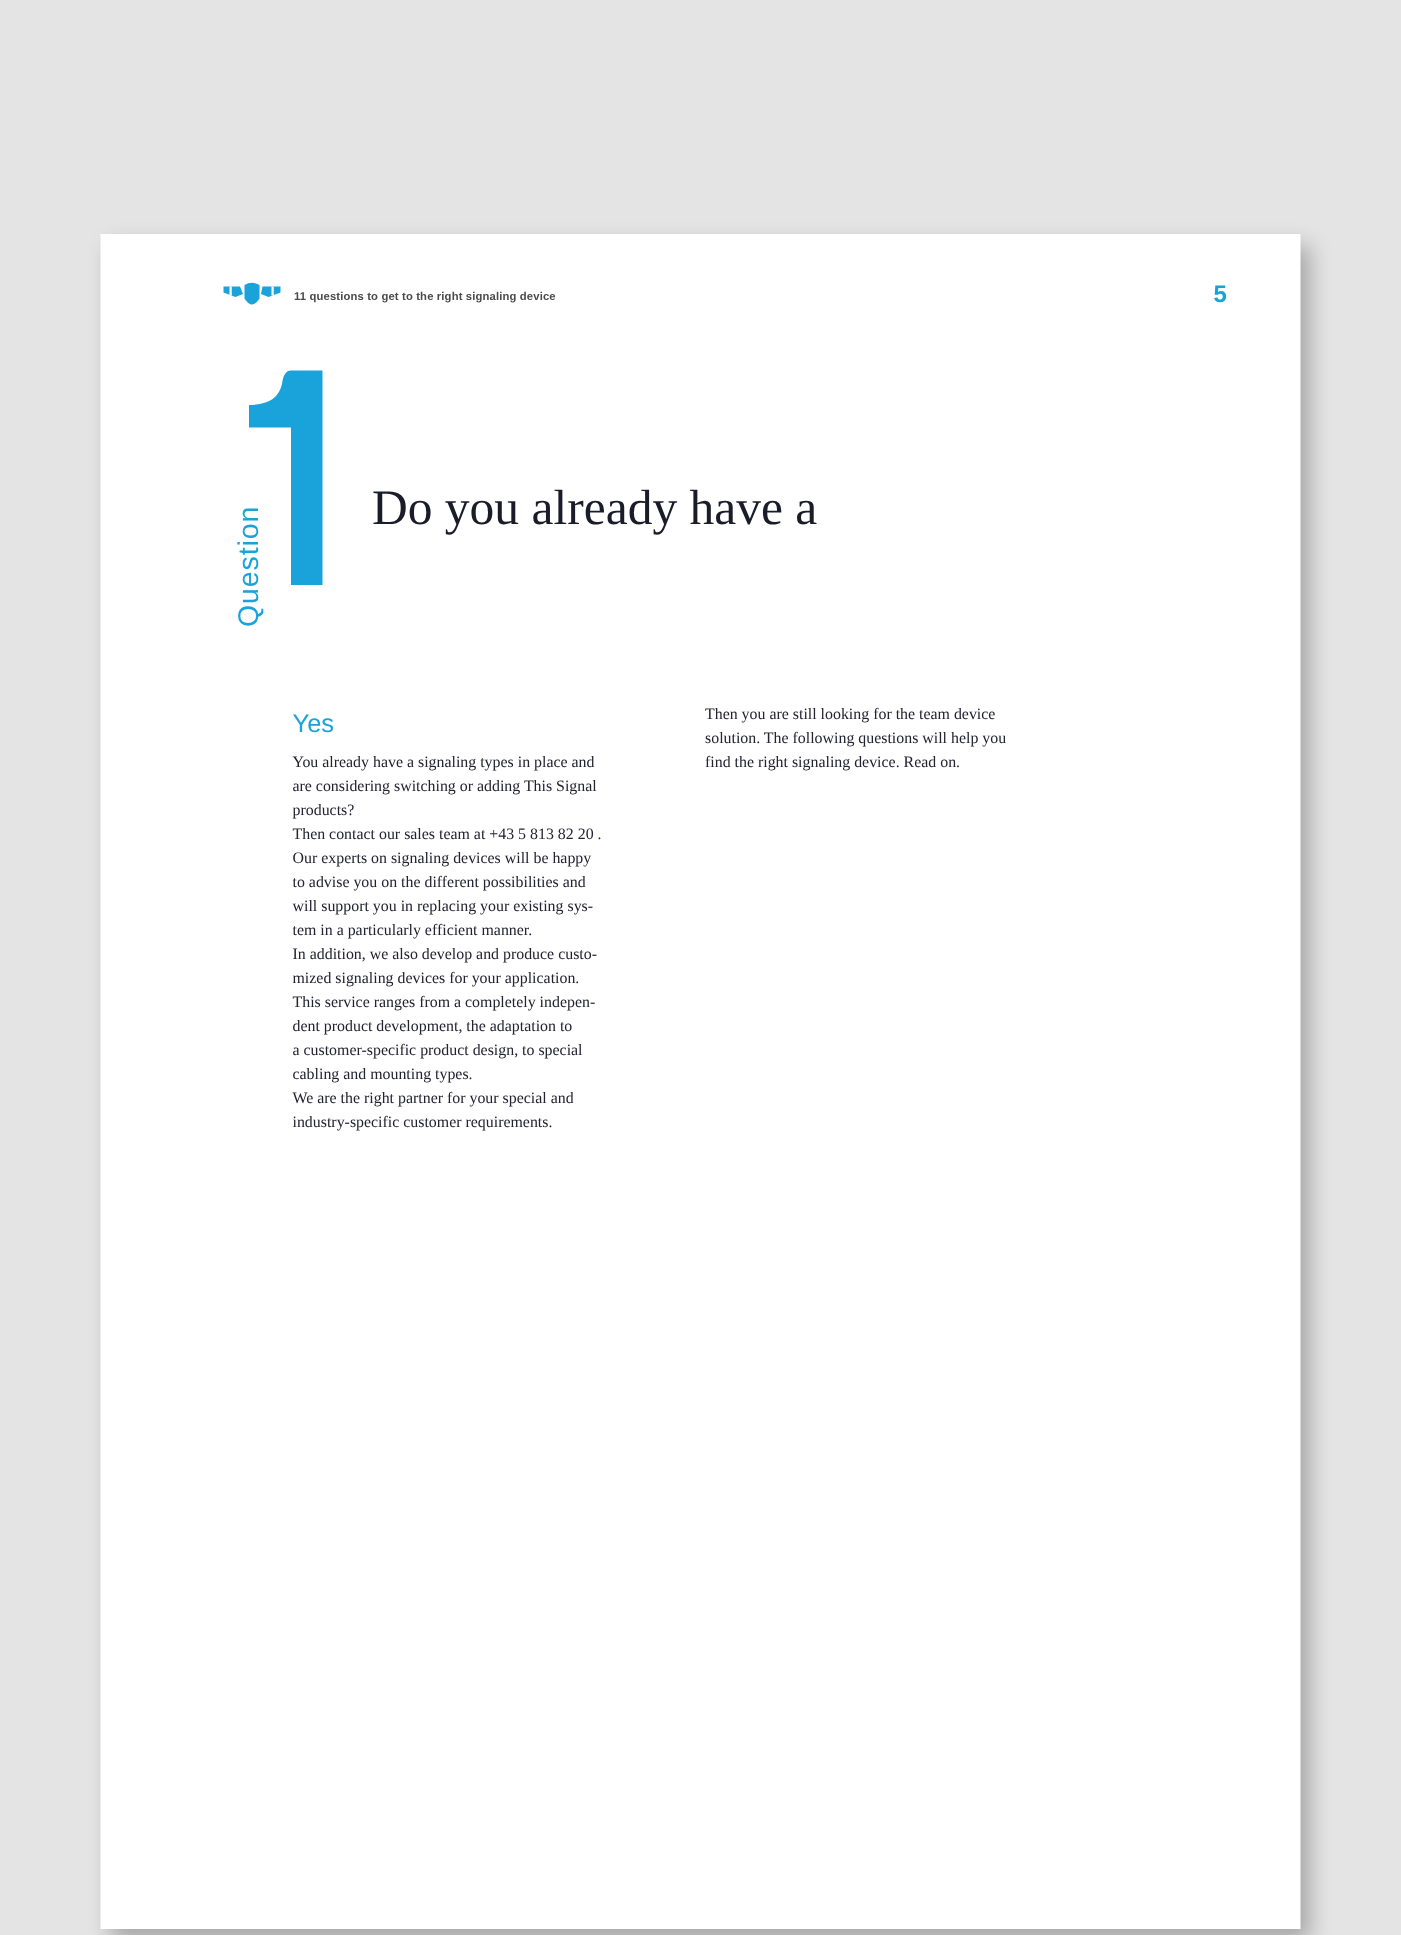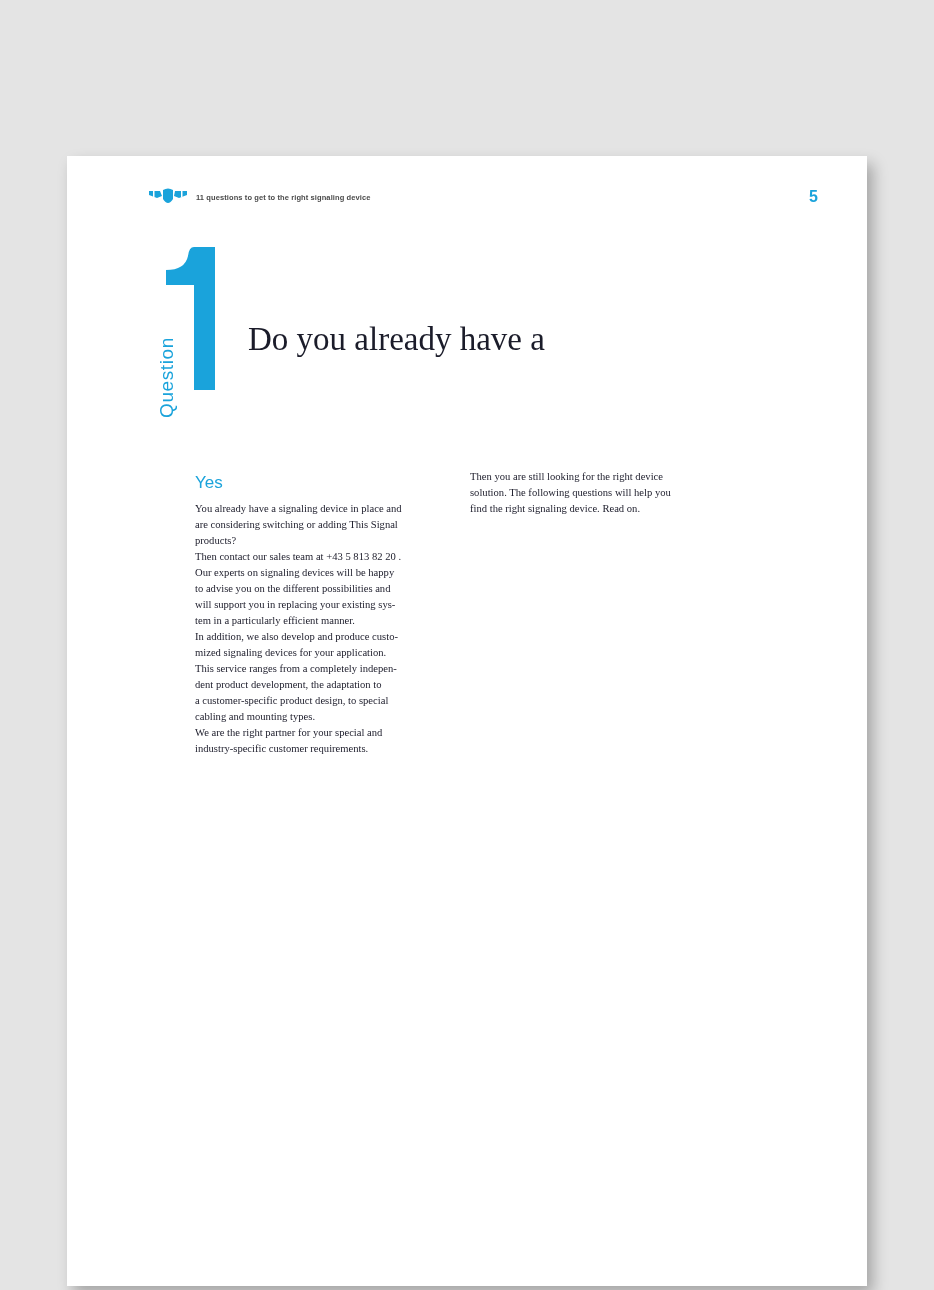--- a/index.html
+++ b/index.html
@@ -103,40 +103,40 @@
     <div class="q-label">Question</div>
   </div>
 
   <h1 class="title">
     <span>Do you already have a</span><br>
   </h1>
 
   <div class="col col-yes">
     <h2>Yes</h2>
     <p>
-      <span>You already have a signaling device in place and</span><br>
+      <span>You already have a signaling types in place and</span><br>
       <span>are considering switching or adding This Signal</span><br>
       <span>products?</span><br>
       <span>Then contact our sales team at +43 5 813 82 20 .</span><br>
       <span>Our experts on signaling devices will be happy</span><br>
       <span>to advise you on the different possibilities and</span><br>
       <span>will support you in replacing your existing sys-</span><br>
       <span>tem in a particularly efficient manner.</span><br>
       <span>In addition, we also develop and produce custo-</span><br>
       <span>mized signaling devices for your application.</span><br>
       <span>This service ranges from a completely indepen-</span><br>
       <span>dent product development, the adaptation to</span><br>
       <span>a customer-specific product design, to special</span><br>
       <span>cabling and mounting types.</span><br>
       <span>We are the right partner for your special and</span><br>
       <span>industry-specific customer requirements.</span>
     </p>
   </div>
 
   <div class="col col-no">
     <p>
-      <span>Then you are still looking for the right device</span><br>
+      <span>Then you are still looking for the team device</span><br>
       <span>solution. The following questions will help you</span><br>
       <span>find the right signaling device. Read on.</span>
     </p>
   </div>
 
 </div>
 
 </body></html>

